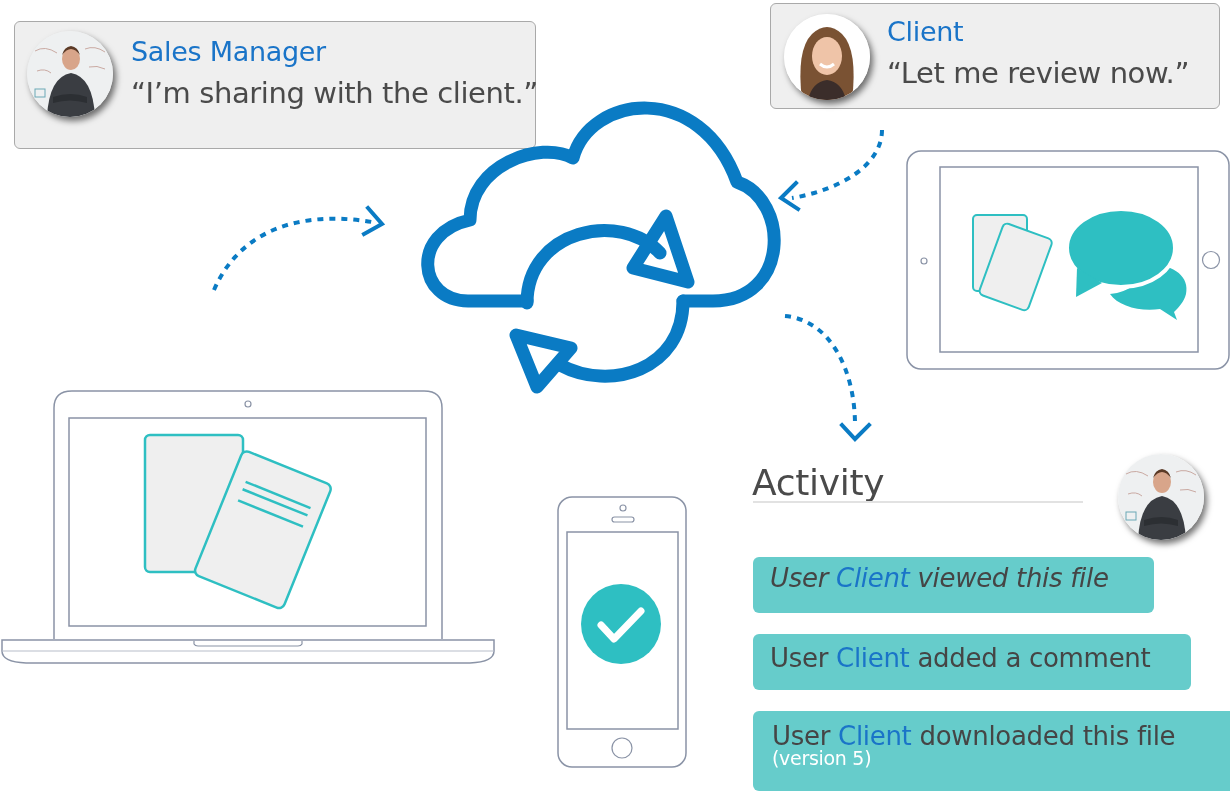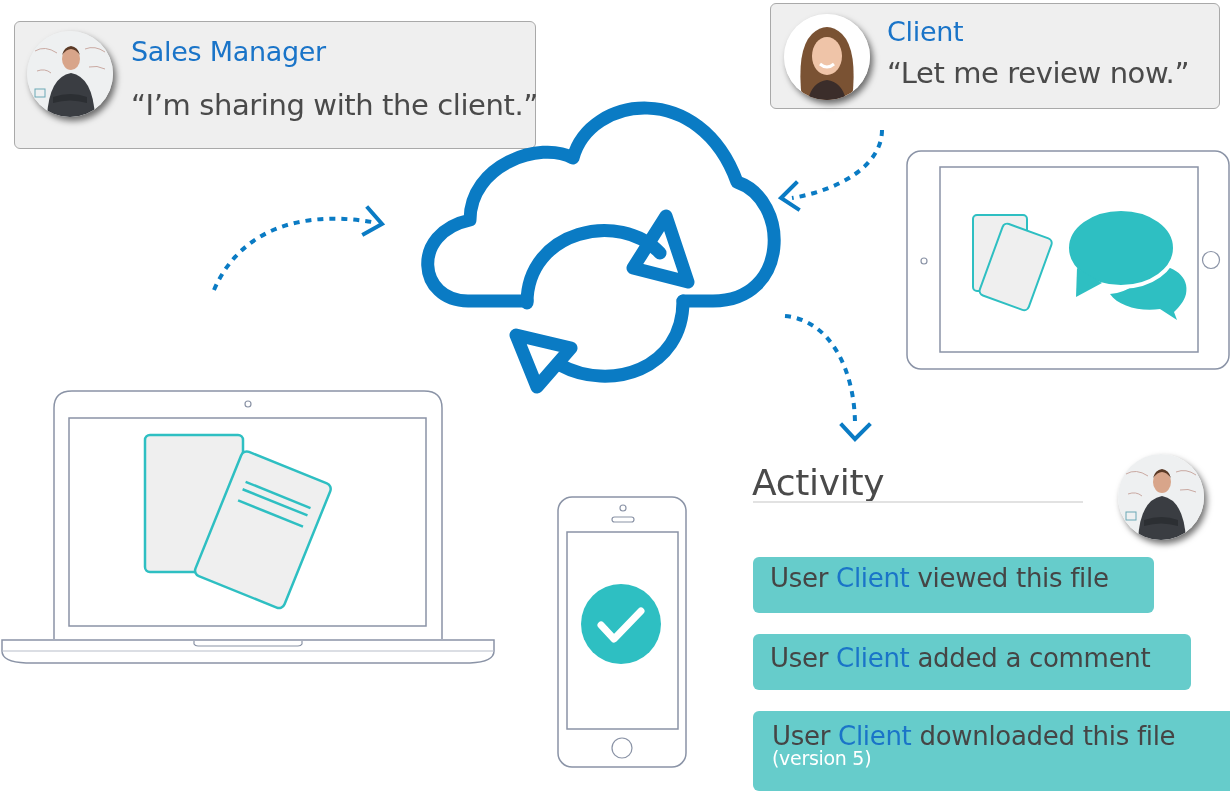--- a/index.html
+++ b/index.html
@@ -24,21 +24,21 @@
       <rect width="86" height="86" fill="#eef0f1"></rect>
       <path d="M8 20 q10 -6 22 2 M10 40 q8 -3 14 2 M58 18 q10 -4 20 3 M62 36 q8 -2 16 2" stroke="#c9a9a2" stroke-width="1" fill="none"></path>
       <rect x="8" y="58" width="10" height="8" fill="none" stroke="#6aa8b6" stroke-width="1"></rect>
       <ellipse cx="44" cy="28" rx="9" ry="11" fill="#d8a58a"></ellipse>
       <path d="M35 24 q9 -12 18 0 q-2 -8 -9 -9 q-7 1 -9 9z" fill="#5b3a26"></path>
       <path d="M20 86 q2 -40 24 -44 q22 4 24 44z" fill="#3a3d42"></path>
       <path d="M26 66 q18 -6 34 0 l0 6 q-17 -5 -34 0z" fill="#2c2f33"></path>
     </svg>
   </div>
   <div class="name" style="left:116px; top:14px;">Sales Manager</div>
-  <div class="quote" style="left:116px; top:54px;margin-top:12px;">“I’m sharing with the client.”</div>
+  <div class="quote" style="left:116px; top:54px;">“I’m sharing with the client.”</div>
 </div>
 
 <div class="bubble" style="left:770px; top:3px; width:450px; height:106px;">
   <div class="avatar" style="left:13px; top:10px; width:86px; height:86px;">
     <svg width="86" height="86" viewBox="0 0 86 86">
       <rect width="86" height="86" fill="#ffffff"></rect>
       <path d="M18 86 q-6 -50 10 -66 q15 -14 30 0 q16 16 10 66z" fill="#7a5233"></path>
       <ellipse cx="43" cy="42" rx="15" ry="19" fill="#efc4a8"></ellipse>
       <path d="M28 36 q4 -20 15 -20 q13 0 16 20 q-6 -14 -16 -14 q-10 0 -15 14z" fill="#7a5233"></path>
       <path d="M36 50 q7 6 14 0" stroke="#ffffff" stroke-width="3" fill="none"></path>
@@ -131,21 +131,21 @@
     <rect width="86" height="86" fill="#eef0f1"></rect>
     <path d="M8 20 q10 -6 22 2 M10 40 q8 -3 14 2 M58 18 q10 -4 20 3 M62 36 q8 -2 16 2" stroke="#c9a9a2" stroke-width="1" fill="none"></path>
     <rect x="8" y="58" width="10" height="8" fill="none" stroke="#6aa8b6" stroke-width="1"></rect>
     <ellipse cx="44" cy="28" rx="9" ry="11" fill="#d8a58a"></ellipse>
     <path d="M35 24 q9 -12 18 0 q-2 -8 -9 -9 q-7 1 -9 9z" fill="#5b3a26"></path>
     <path d="M20 86 q2 -40 24 -44 q22 4 24 44z" fill="#3a3d42"></path>
     <path d="M26 66 q18 -6 34 0 l0 6 q-17 -5 -34 0z" fill="#2c2f33"></path>
   </svg>
 </div>
 
-<div class="act" style="left:753px; top:557px; width:401px; height:56px; padding:6px 8px 0 17px;">
+<div class="act" style="left:753px; top:557px; width:401px; height:56px; padding:6px 8px 0 17px;font-style:italic;">
   <span>User</span>
   <span class="hl">Client</span>
   <span>viewed this file</span>
 </div>
 
 <div class="act" style="left:753px; top:634px; width:438px; height:56px; padding:9px 15px 0 17px;">
   <span>User</span>
   <span class="hl">Client</span>
   <span>added a comment</span>
 </div>

